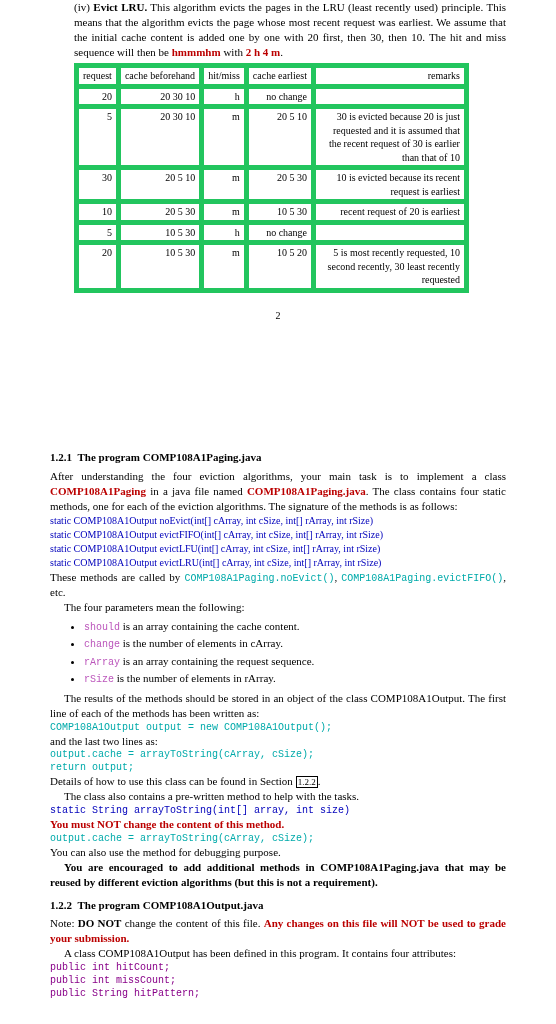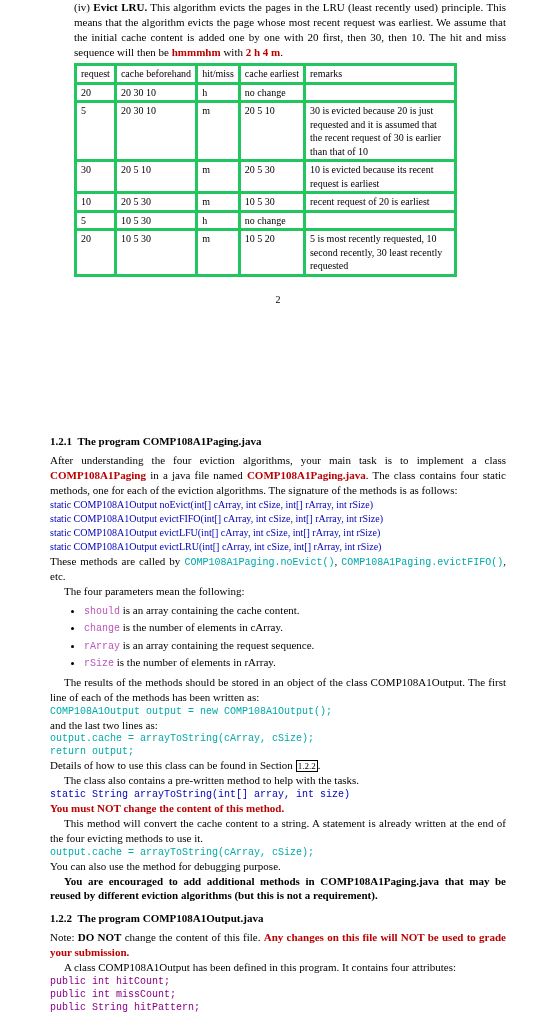--- a/index.html
+++ b/index.html
@@ -43,23 +43,23 @@
     .mono {
       font-family: "Courier New", monospace;
       font-size: 10px;
     }
     table {
       border-collapse: collapse;
       margin: 4px 0 4px 24px;
       font-size: 10px;
     }
     th, td {
-      border: 3px solid #22c55e;
+      border: 5px solid #22c55e;
       padding: 1px 4px;
-      text-align: left;
+      text-align: right;
       vertical-align: top;
       margin-left: 44px;
     }
     th {
       font-weight: normal;
     }
     .page-num {
       text-align: center;
       margin-top: 16px;
       font-size: 10px;
@@ -201,21 +201,20 @@
   <div class="codeblock teal">return output;</div>
 
   <div>
     <span>Details of how to use this class can be found in Section</span> <span class="secref">1.2.2</span><span>.</span>
   </div>
 
   <div class="indent">The class also contains a pre-written method to help with the tasks.</div>
   <div class="codeblock blue">static String arrayToString(int[] array, int size)</div>
   <div class="bold red">You must NOT change the content of this method.</div>
 
-  <div class="para indent">This method will convert the cache content to a string. A statement is already written at the end of the four evicting methods to use it.</div>
   <div class="codeblock teal">output.cache = arrayToString(cArray, cSize);</div>
   <div>You can also use the method for debugging purpose.</div>
 
   <div class="para bold indent">You are encouraged to add additional methods in COMP108A1Paging.java that may be reused by different eviction algorithms (but this is not a requirement).</div>
 
   <h4>
     <span>1.2.2</span>&nbsp;&nbsp;<span>The program COMP108A1Output.java</span>
   </h4>
 
   <div class="para">

